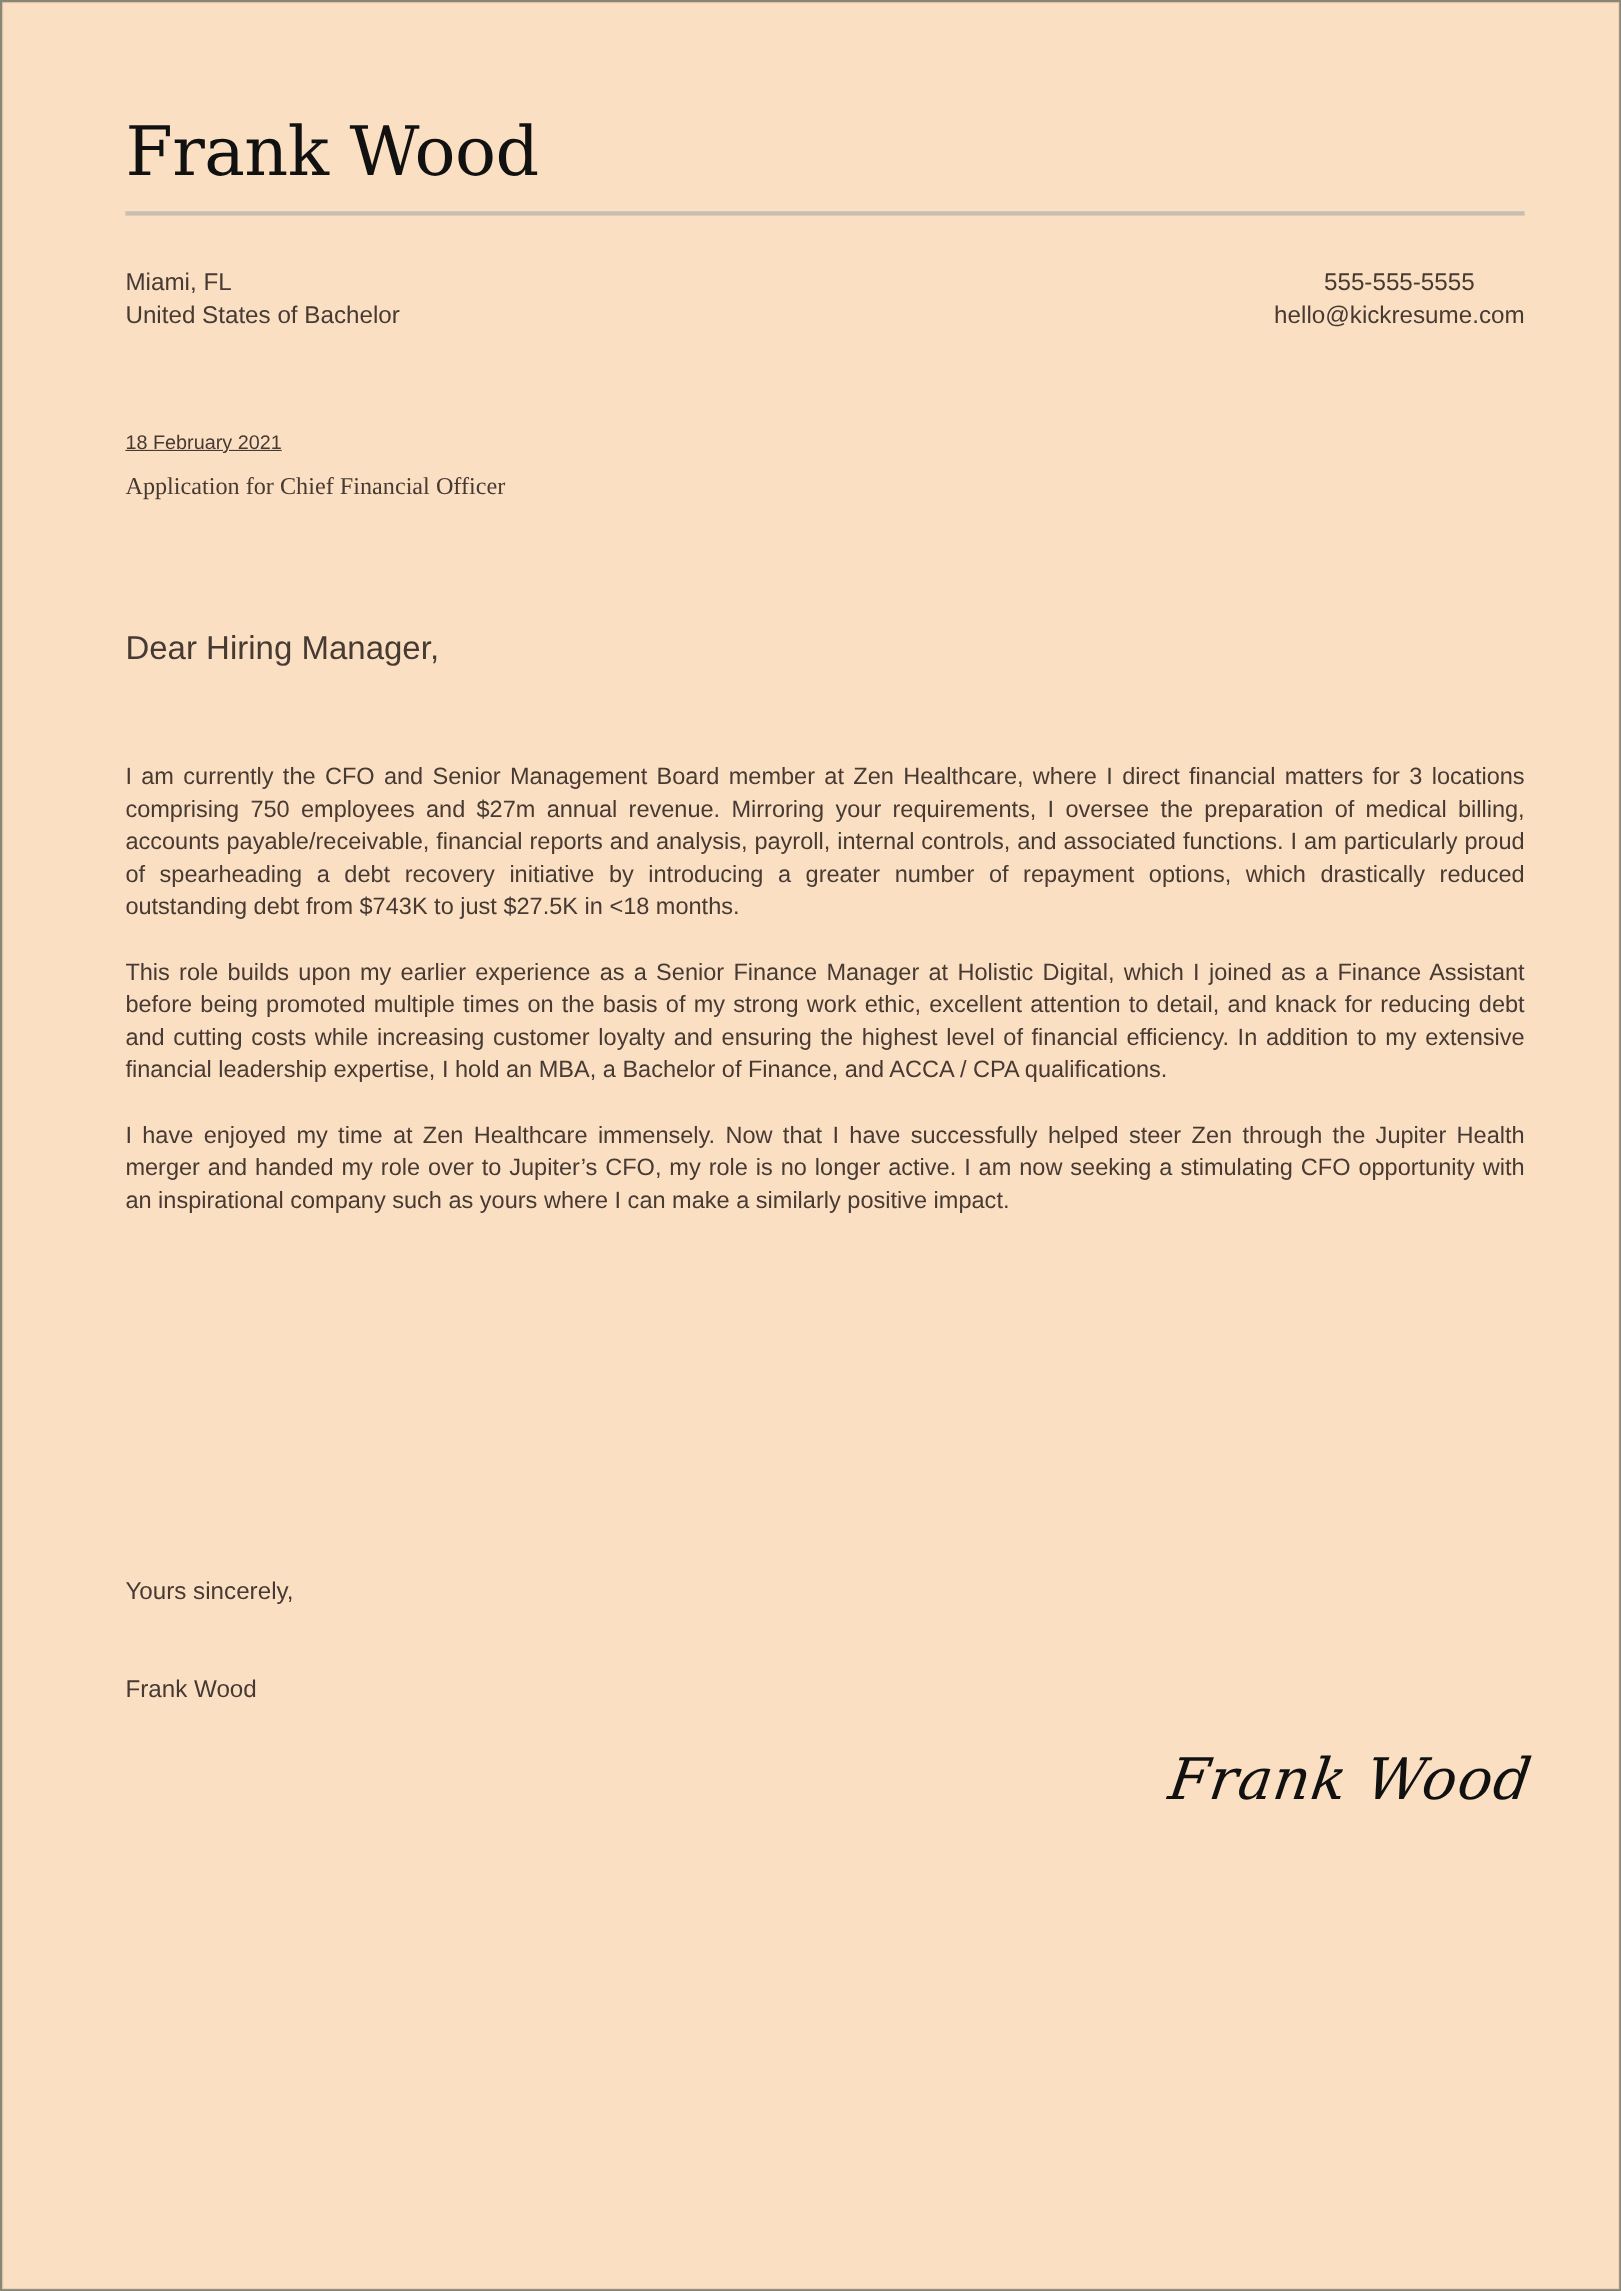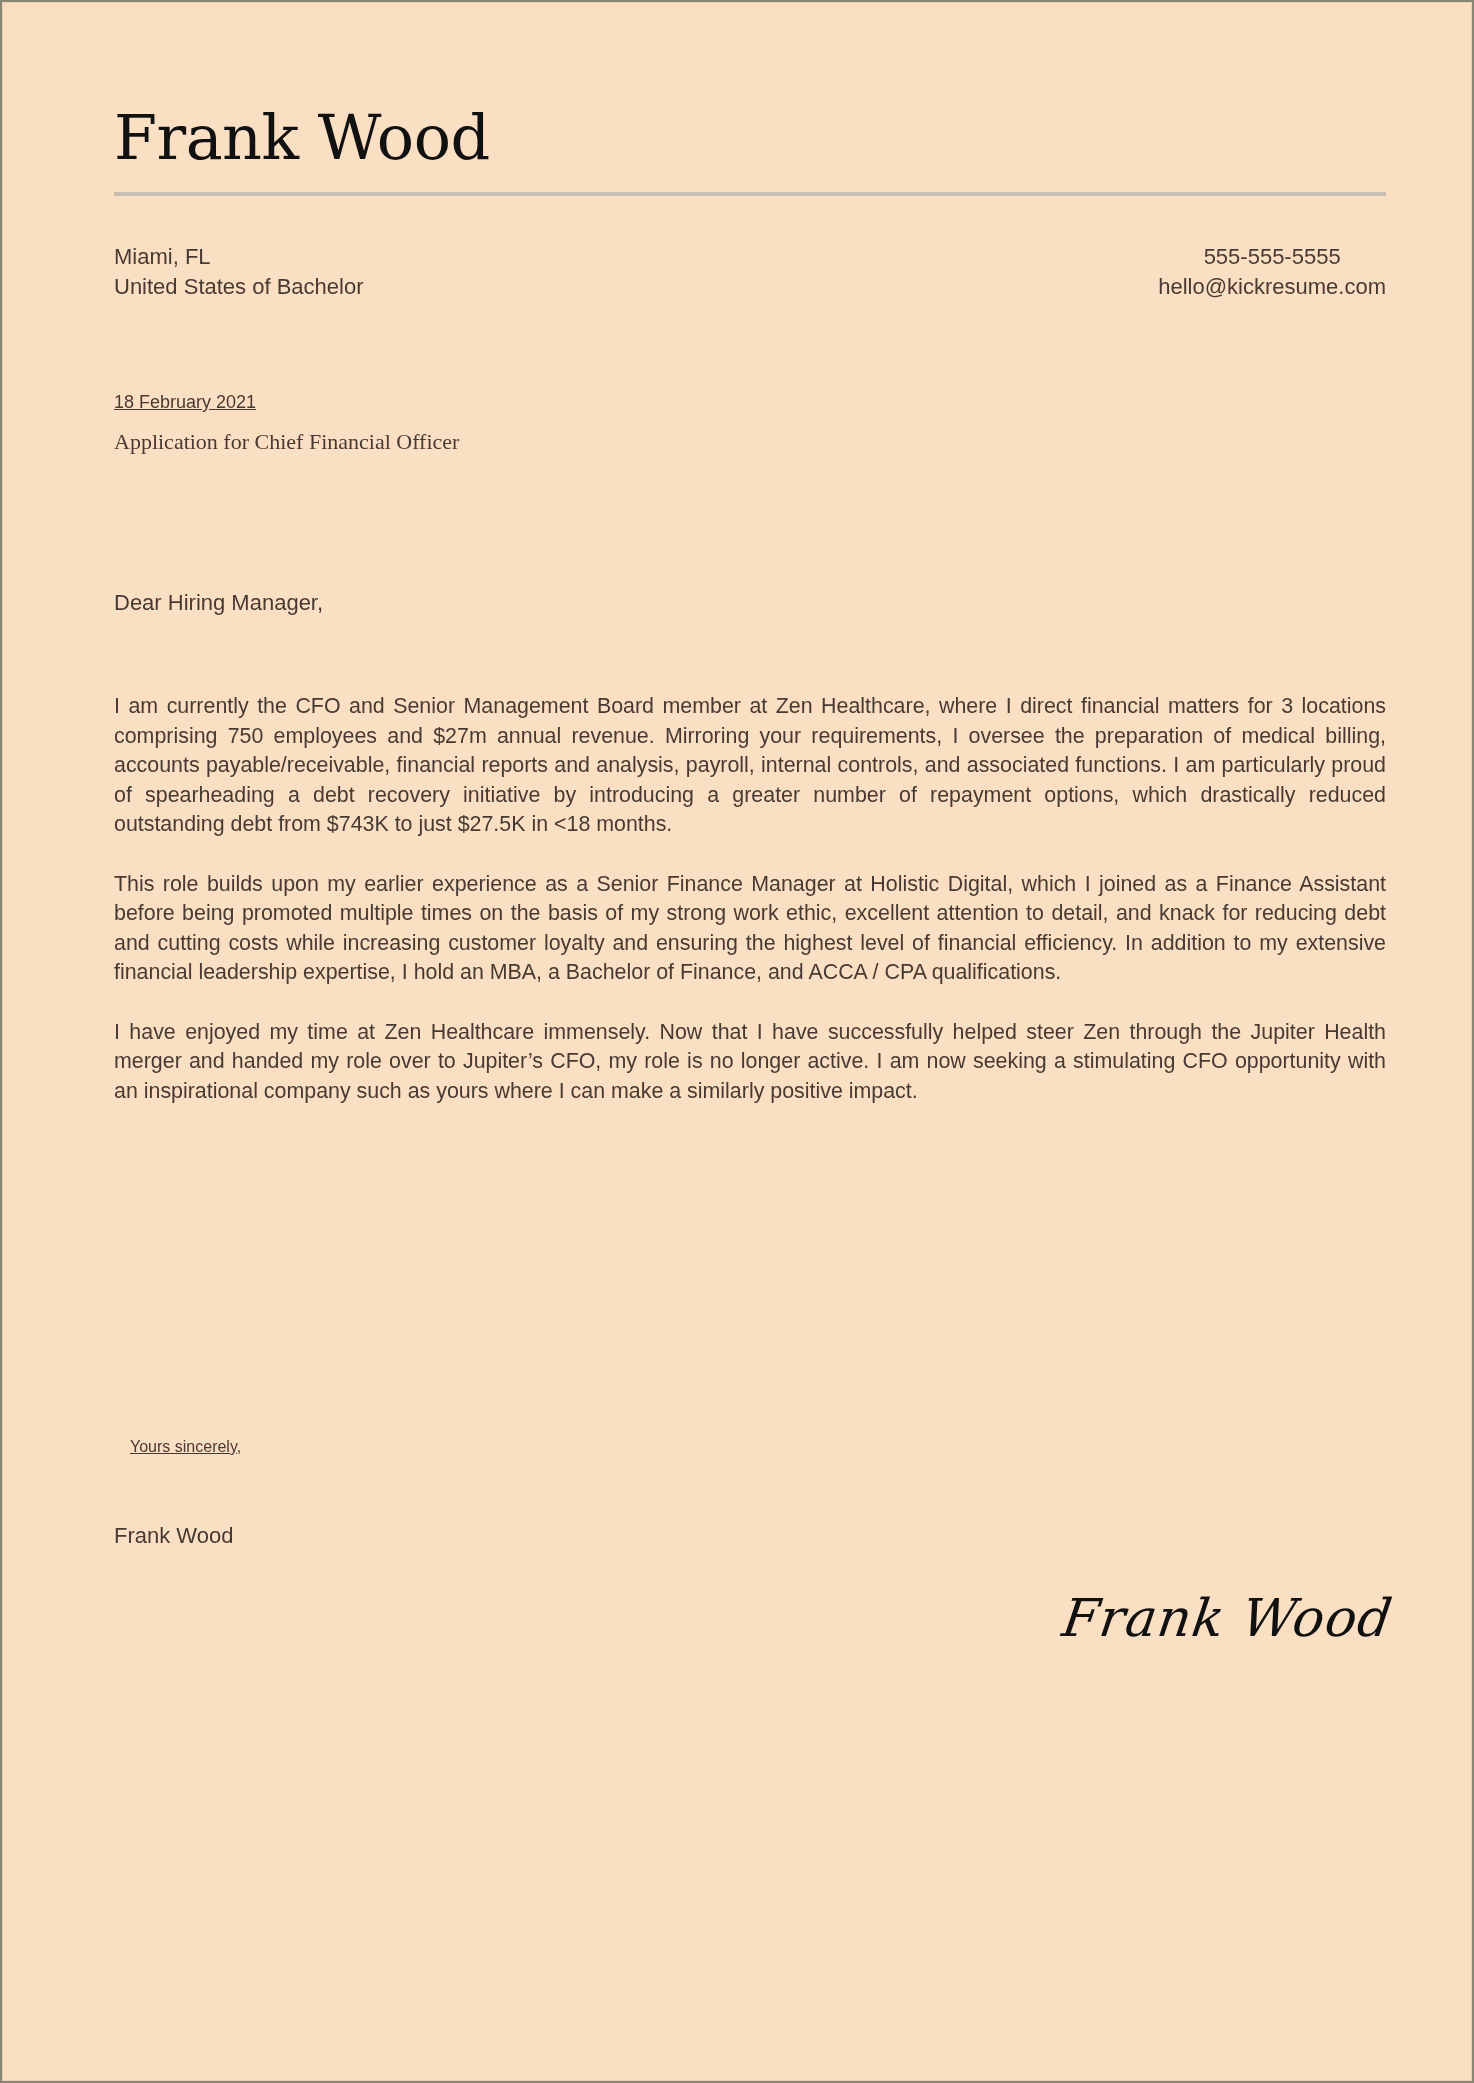--- a/index.html
+++ b/index.html
@@ -25,27 +25,27 @@
   }
   .rule {
     position: absolute; top: 192px; left: 0; width: 1272px; height: 4px;
     background: #c8bfb2;
   }
   .contact { position: absolute; top: 242px; left: 0; width: 1272px; font-size: 22px; line-height: 30px; }
   .contact .left { position: absolute; left: 0; top: 0; }
   .contact .right { position: absolute; right: 0; top: 0; text-align: center; }
   .date { position: absolute; top: 390px; left: 0; font-size: 18px; line-height: 24px; text-decoration: underline; }
   .subject { position: absolute; top: 427px; left: 0; font-size: 22px; line-height: 30px; font-family: Liberation Serif, serif; }
-  .greeting { position: absolute; top: 575px; left: 0; font-size: 22px; line-height: 30px; margin-top: 13px; }
+  .greeting { position: absolute; top: 575px; left: 0; font-size: 30px; line-height: 30px; }
   .body {
     position: absolute; top: 692px; left: 0; width: 1272px;
     font-size: 21.4px; line-height: 29.6px; text-align: justify;
   }
   .body p { margin: 0 0 29.6px 0; }
-  .closing { position: absolute; top: 1432px; left: 16px; font-size: 16px; line-height: 30px; text-decoration: underline; }
+  .closing { position: absolute; top: 1432px; left: 0; font-size: 22px; line-height: 30px; }
   .signed-name { position: absolute; top: 1521px; left: 0; font-size: 22px; line-height: 30px; }
   .signature {
     position: absolute; top: 1588px; right: -6px;
     font-family: "DejaVu Serif", serif; font-style: italic;
     font-size: 52px; line-height: 60px; color: #111;
     transform: skewX(-8deg); letter-spacing: 1px;
   }
 </style>
 </head>
 <body>

